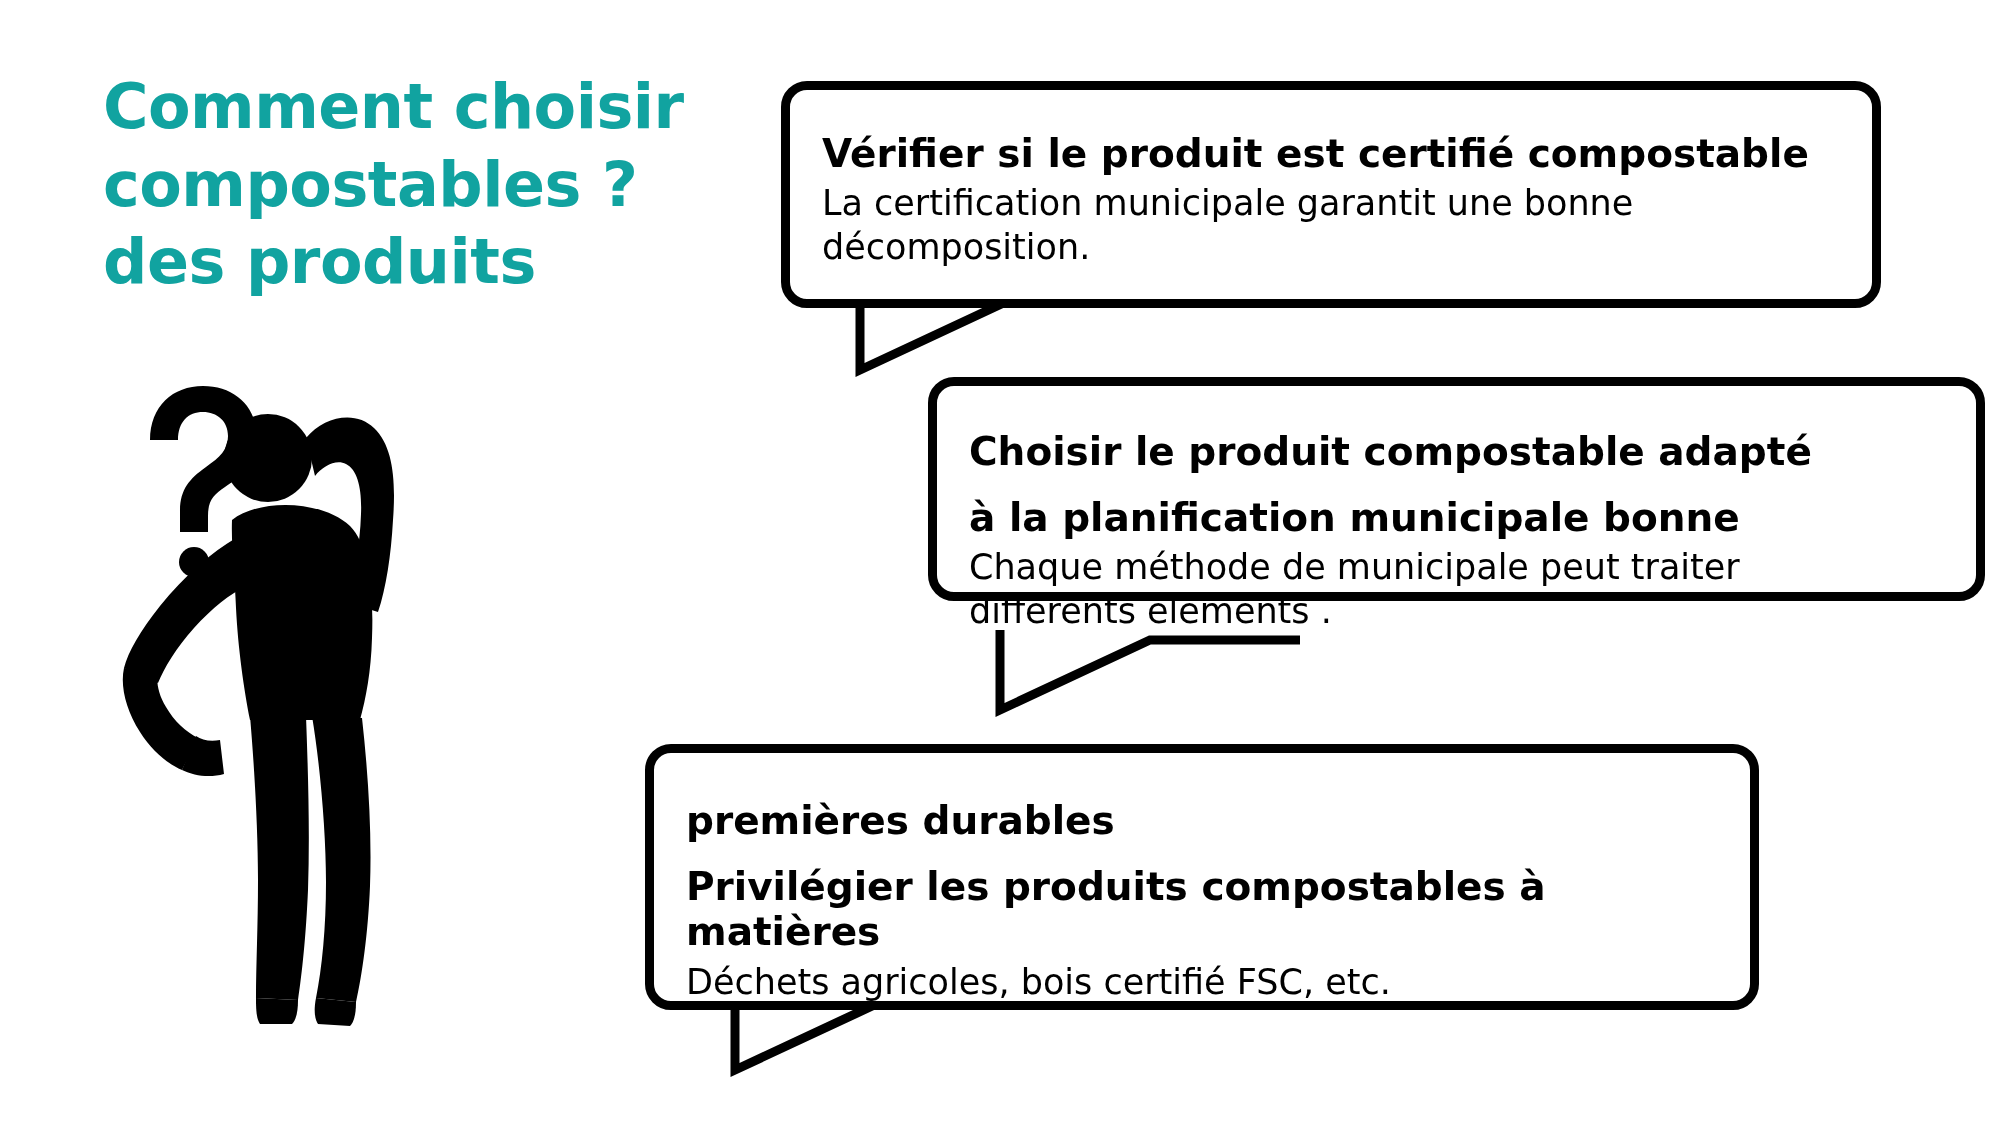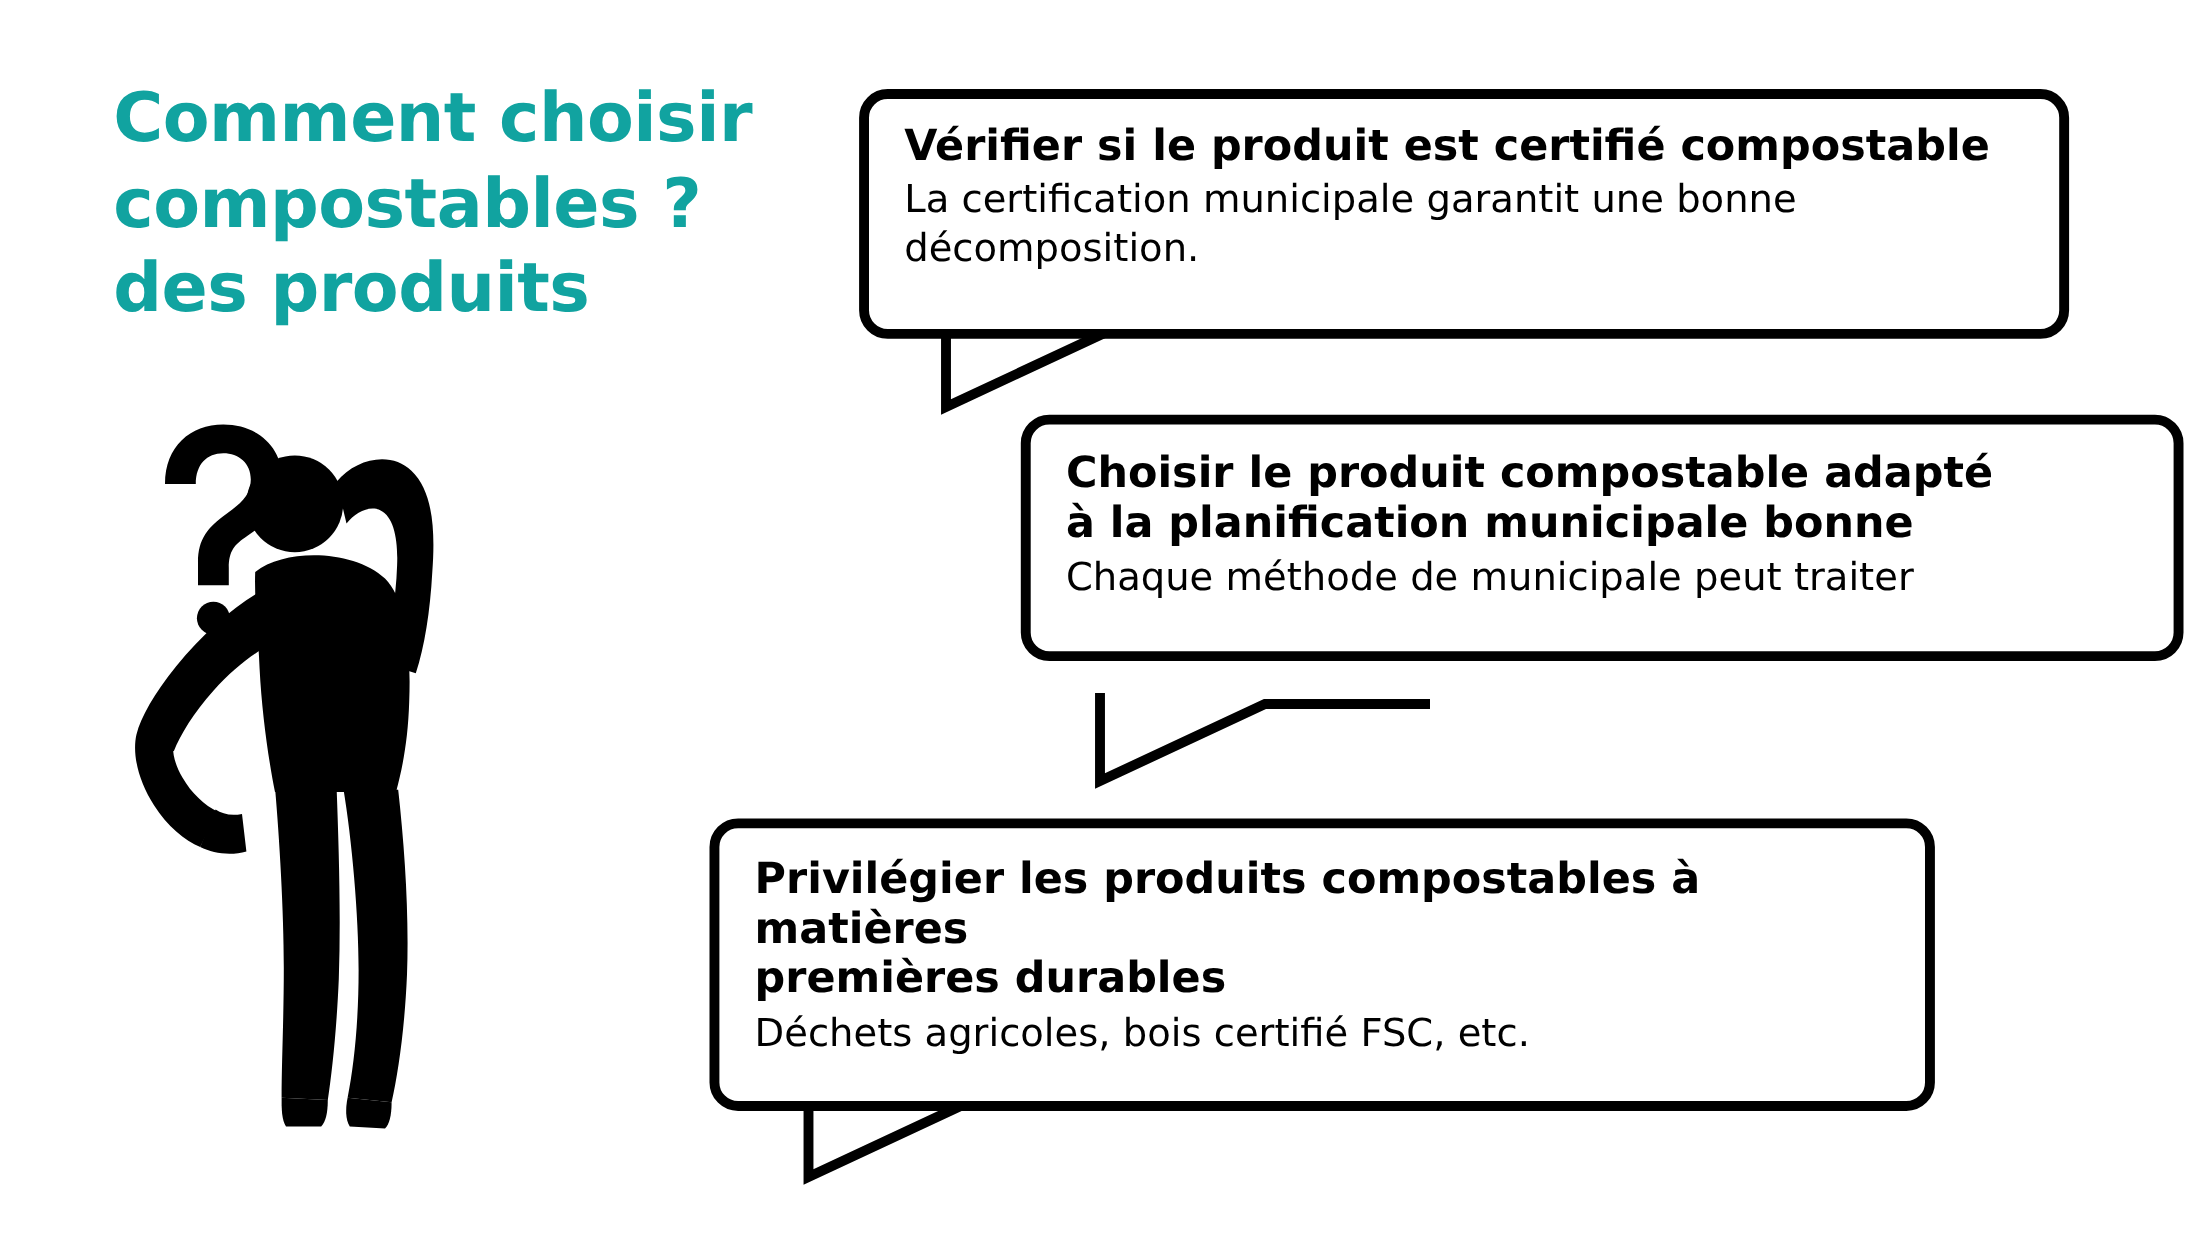--- a/index.html
+++ b/index.html
@@ -59,21 +59,21 @@
   .bubble-inner {
     padding: 22px 30px 24px 30px;
   }
   .bubble-heading {
     font-weight: 700;
     color: #000000;
     font-size: 39px;
     line-height: 1.16;
     margin: 0 0 6px 0;
   }
-  .bubble-heading .hline { display: block; }
+  .bubble-heading .hline { display: block; margin-top: 21px; }
   .bubble-body {
     font-weight: 400;
     color: #000000;
     font-size: 35px;
     line-height: 1.24;
     margin: 0;
   }
   .bubble-body .bline { display: block; }
 
   
@@ -209,27 +209,28 @@
 </div>
 
 <div class="bubble" id="bubble-2">
   <div class="bubble-inner">
     <div class="bubble-heading">
       <span class="hline">Choisir le produit compostable adapté</span>
       <span class="hline">à la planification municipale bonne</span>
     </div>
     <div class="bubble-body">
       <span class="bline">Chaque méthode de municipale peut traiter</span>
+      <span class="bline">différents éléments .</span>
     </div>
   </div>
 </div>
 
 <div class="bubble" id="bubble-3">
   <div class="bubble-inner">
     <div class="bubble-heading">
+      <span class="hline">premières durables</span>
       <span class="hline">Privilégier les produits compostables à matières</span>
-      <span class="hline">premières durables</span>
     </div>
     <div class="bubble-body">
       <span class="bline">Déchets agricoles, bois certifié FSC, etc.</span>
     </div>
   </div>
 </div>
 
 </body></html>

